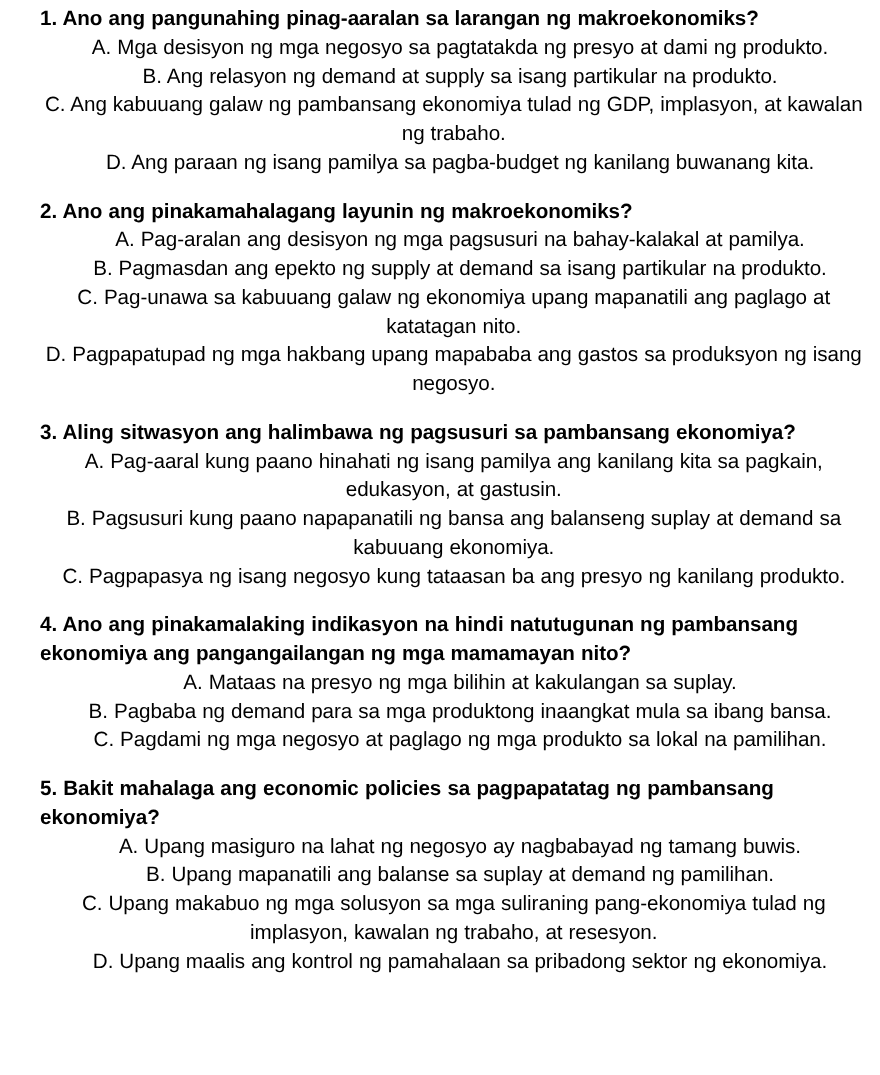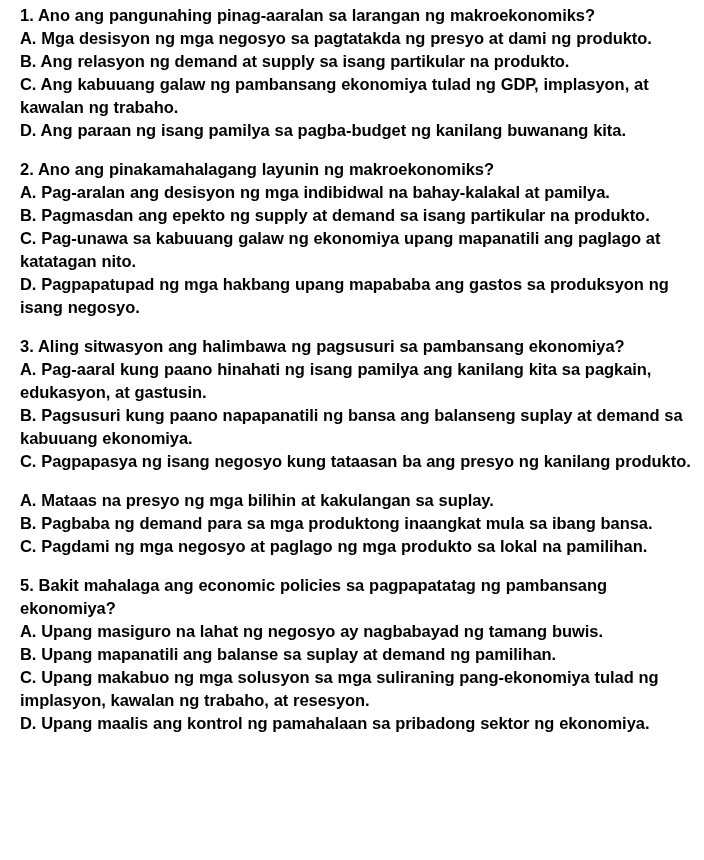--- a/index.html
+++ b/index.html
@@ -19,21 +19,21 @@
   .page {
     width: 704px;
     height: 860px;
     position: relative;
     background: #ffffff;
     overflow: hidden;
     padding: 4px 0 0 0;
     box-sizing: border-box;
   }
   .question-block {
-    margin: 0 0 16px 0;
+    margin: 0 0 16px 12px;
     padding: 0;
   }
   .question-block.last {
     margin-bottom: 0;
   }
   .q-stem {
     font-size: 16.5px;
     font-weight: bold;
     line-height: 23px;
     padding: 0 14px 0 20px;
@@ -42,29 +42,30 @@
     letter-spacing: -0.05px;
     word-spacing: 0.4px;
   }
   .option-list {
     list-style: none;
     margin: 0;
     padding: 0;
   }
   .option {
     font-size: 16.5px;
-    font-weight: bold;
+    font-weight: normal;
     line-height: 23px;
     padding: 0 0 0 20px;
     margin: 0;
     color: #000000;
     white-space: nowrap;
     overflow: visible;
     letter-spacing: -0.05px;
     word-spacing: 0.3px;
+    text-align: center;
   }
   .option.wrapped {
     white-space: normal;
     padding-right: 10px;
   }
 </style>
 </head>
 <body>
 
 <div class="page">
@@ -74,35 +75,36 @@
         <ul class="option-list">
           <li class="option">A. Mga desisyon ng mga negosyo sa pagtatakda ng presyo at dami ng produkto.</li>
           <li class="option">B. Ang relasyon ng demand at supply sa isang partikular na produkto.</li>
           <li class="option wrapped">C. Ang kabuuang galaw ng pambansang ekonomiya tulad ng GDP, implasyon, at kawalan ng trabaho.</li>
           <li class="option">D. Ang paraan ng isang pamilya sa pagba-budget ng kanilang buwanang kita.</li>
         </ul>
       </div>
       <div class="question-block">
         <p class="q-stem">2. Ano ang pinakamahalagang layunin ng makroekonomiks?</p>
         <ul class="option-list">
-          <li class="option">A. Pag-aralan ang desisyon ng mga indibidwal na bahay-kalakal at pamilya.</li>
+          <li class="option">A. Pag-aralan ang desisyon ng mga pagsusuri na bahay-kalakal at pamilya.</li>
           <li class="option">B. Pagmasdan ang epekto ng supply at demand sa isang partikular na produkto.</li>
           <li class="option wrapped">C. Pag-unawa sa kabuuang galaw ng ekonomiya upang mapanatili ang paglago at katatagan nito.</li>
           <li class="option wrapped">D. Pagpapatupad ng mga hakbang upang mapababa ang gastos sa produksyon ng isang negosyo.</li>
         </ul>
       </div>
       <div class="question-block">
         <p class="q-stem">3. Aling sitwasyon ang halimbawa ng pagsusuri sa pambansang ekonomiya?</p>
         <ul class="option-list">
           <li class="option wrapped">A. Pag-aaral kung paano hinahati ng isang pamilya ang kanilang kita sa pagkain, edukasyon, at gastusin.</li>
           <li class="option wrapped">B. Pagsusuri kung paano napapanatili ng bansa ang balanseng suplay at demand sa kabuuang ekonomiya.</li>
           <li class="option wrapped">C. Pagpapasya ng isang negosyo kung tataasan ba ang presyo ng kanilang produkto.</li>
         </ul>
       </div>
       <div class="question-block">
+        <p class="q-stem">4. Ano ang pinakamalaking indikasyon na hindi natutugunan ng pambansang ekonomiya ang pangangailangan ng mga mamamayan nito?</p>
         <ul class="option-list">
           <li class="option">A. Mataas na presyo ng mga bilihin at kakulangan sa suplay.</li>
           <li class="option">B. Pagbaba ng demand para sa mga produktong inaangkat mula sa ibang bansa.</li>
           <li class="option">C. Pagdami ng mga negosyo at paglago ng mga produkto sa lokal na pamilihan.</li>
         </ul>
       </div>
       <div class="question-block last">
         <p class="q-stem">5. Bakit mahalaga ang economic policies sa pagpapatatag ng pambansang ekonomiya?</p>
         <ul class="option-list">
           <li class="option">A. Upang masiguro na lahat ng negosyo ay nagbabayad ng tamang buwis.</li>

